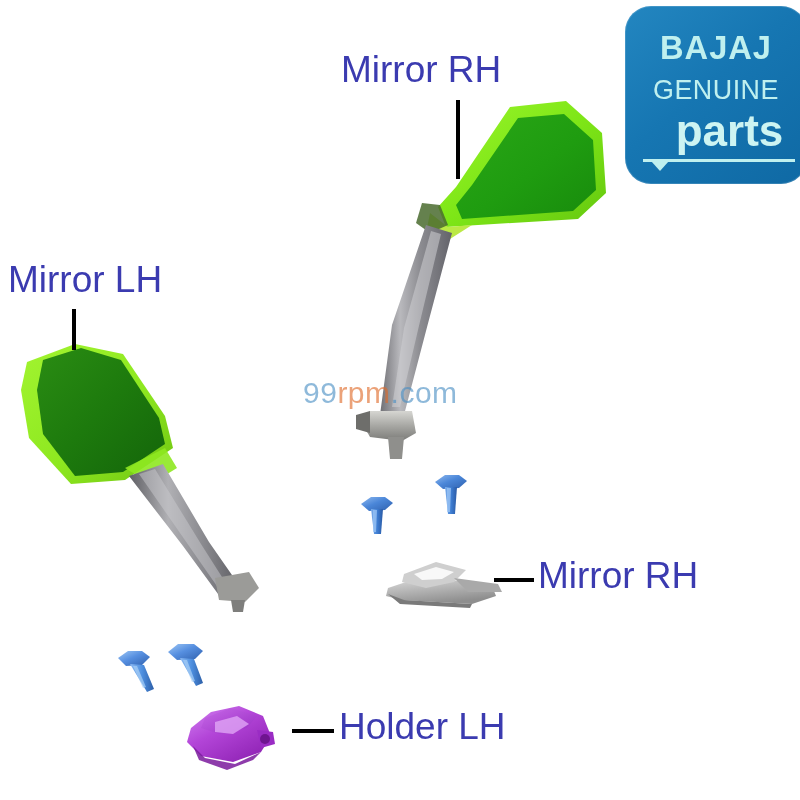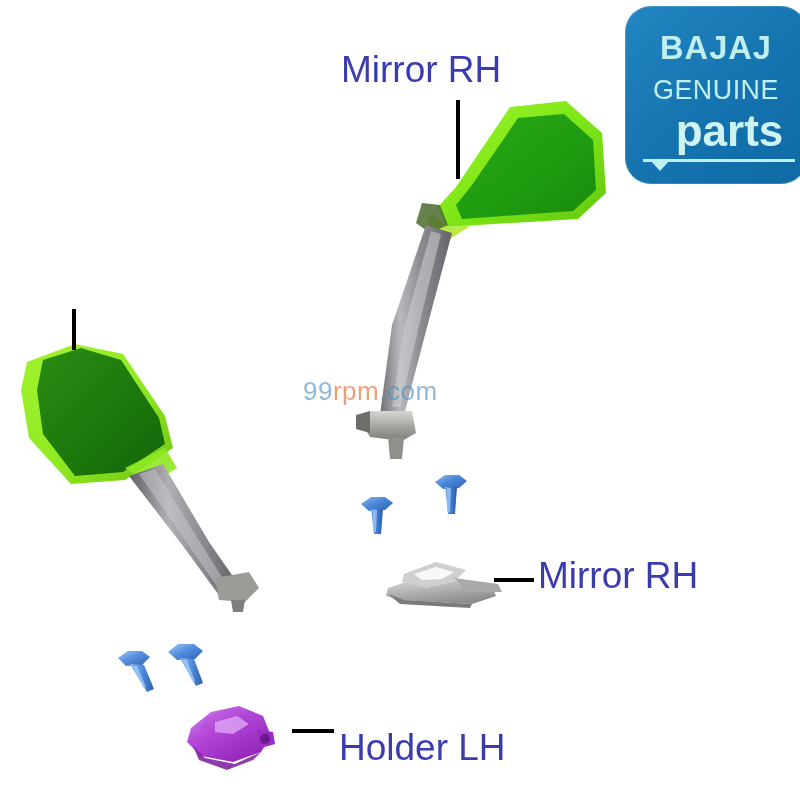--- a/index.html
+++ b/index.html
@@ -23,21 +23,21 @@
     font-size: 37px;
     font-weight: 400;
     letter-spacing: 0px;
     white-space: nowrap;
     line-height: 1;
     font-family: "Liberation Sans", sans-serif;
   }
   #label-mirror-rh { left: 341px; top: 51px; }
   #label-mirror-lh { left: 8px;   top: 261px; }
   #label-holder-rh { left: 538px; top: 557px; }
-  #label-holder-lh { left: 339px; top: 729px; }
+  #label-holder-lh { left: 339px; top: 708px; }
 
   
   .leader-v {
     position: absolute;
     width: 4px;
     background: #000000;
   }
   .leader-h {
     position: absolute;
     height: 4px;
@@ -114,21 +114,21 @@
     border-left: 9px solid transparent;
     border-right: 9px solid transparent;
     border-top: 10px solid #bff0ef;
   }
 
   
   #watermark {
     position: absolute;
     left: 303px;
     top: 378px;
-    font-size: 26px;
+    font-size: 30px;
     font-weight: 500;
     letter-spacing: 0.5px;
     line-height: 1;
     opacity: 0.62;
     font-family: "Liberation Sans", sans-serif;
     white-space: nowrap;
     text-align: right;
   }
   #watermark .wm-a { color: #4a8fc4; }
   #watermark .wm-b { color: #e06a28; }
@@ -326,20 +326,21 @@
   <div id="watermark">
     <span class="wm-a">99</span><span class="wm-b">rpm</span><span class="wm-c">.com</span>
   </div>
 
   <div id="leader-mirror-rh" class="leader-v"></div>
   <div id="leader-mirror-lh" class="leader-v"></div>
   <div id="leader-holder-rh" class="leader-h"></div>
   <div id="leader-holder-lh" class="leader-h"></div>
 
   <div id="label-mirror-rh" class="label">Mirror RH</div>
+  <div id="label-mirror-lh" class="label">Mirror LH</div>
   <div id="label-holder-rh" class="label">Mirror RH</div>
   <div id="label-holder-lh" class="label">Holder LH</div>
 
   <div id="brand-logo">
     <div class="brand-inner">
       <span id="brand-bajaj">BAJAJ</span>
       <span id="brand-genuine">GENUINE</span>
       <span id="brand-parts">parts</span>
     </div>
     <div id="brand-rule"></div>

